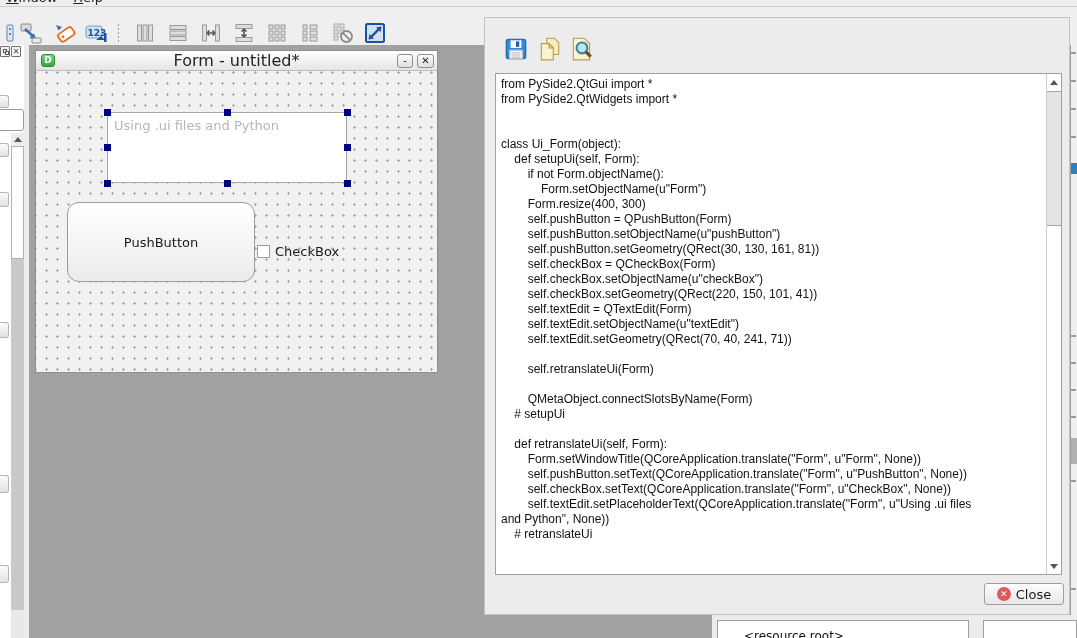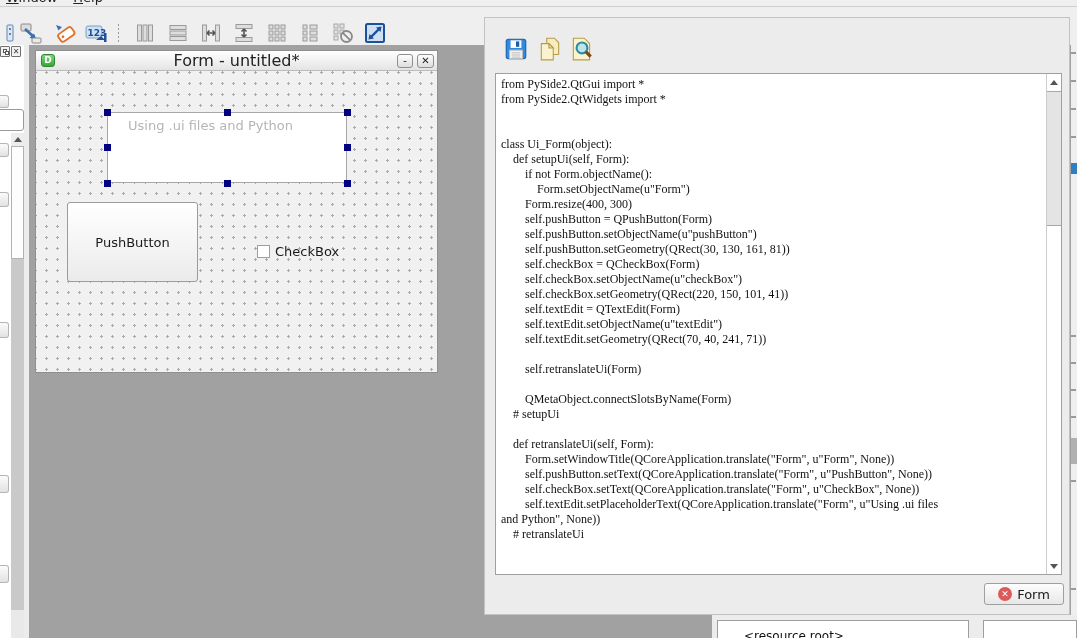--- a/index.html
+++ b/index.html
@@ -47,36 +47,36 @@
     border-bottom:1px solid #bcbcbc;display:flex;align-items:center;}
   .fw-title{position:absolute;left:0;right:0;text-align:center;font-size:16px;color:#222;}
   .fw-icon{position:absolute;left:5px;top:3px;width:14px;height:13px;border-radius:3px;
     background:linear-gradient(#7ed87e,#3da33d);border:1px solid var(--form-icon-green,#2e8b2e);
     color:#fff;font-size:9px;font-weight:bold;text-align:center;line-height:11px;}
   .fw-btn{position:absolute;top:3px;height:14px;border:1px solid #8f8f8f;border-radius:3px;
     background:linear-gradient(#fdfdfd,#dedede);font-size:10px;color:#222;text-align:center;line-height:12px;}
   .fw-body{position:absolute;left:0;top:20px;right:0;bottom:0;background:#f1f1f1;
     background-image:radial-gradient(#ababab 1px,transparent 1.2px);background-size:11px 11px;background-position:5px 7px;}
   .te{position:absolute;left:71px;top:41px;width:240px;height:71px;background:#fff;border:1px solid #a6a6a6;
-    padding:5px 20px;font-size:13px;color:#b5b5b5;}
+    padding:5px 6px;font-size:13px;color:#b5b5b5;}
   .handle{position:absolute;width:7px;height:7px;background:var(--selection-handle,#000080);}
-  .pb{position:absolute;left:31px;top:131px;width:131px;height:80px;border:1px solid #9b9b9b;border-radius:3px;
+  .pb{position:absolute;left:31px;top:131px;width:188px;height:80px;border:1px solid #9b9b9b;border-radius:12px;
     background:linear-gradient(#ffffff,#ebebeb);display:flex;align-items:center;justify-content:center;
     font-size:13px;color:#1a1a1a;}
   .cb-row{position:absolute;left:221px;top:172px;height:17px;display:flex;align-items:center;gap:5px;}
   .cb-box{width:13px;height:13px;background:#fff;border:1px solid #9e9e9e;}
   .cb-label{font-size:13px;color:#1a1a1a;}
   
   .code-dialog{position:absolute;left:484px;top:17px;width:586px;height:598px;background:#ececec;
     border:1px solid #c2c2c2;z-index:4;}
   .cd-icon{position:absolute;top:18px;width:26px;height:26px;}
   .code-area{position:absolute;left:10px;top:55px;width:567px;height:502px;background:#fff;
     border:1px solid #a0a0a0;overflow:hidden;}
   .code-text{position:absolute;left:0;top:0;right:15px;bottom:0;padding:3px 0 0 5px;
-    font-family:Liberation Serif, serif;font-size:12px;line-height:15px;
+    font-family:Liberation Sans, sans-serif;font-size:12px;line-height:15px;
     white-space:pre;color:#111;overflow:hidden;}
   .code-line{height:15px;}
   .ca-scroll{position:absolute;right:0;top:0;width:15px;height:100%;background:#fff;border-left:1px solid #cccccc;}
   .ca-up,.ca-down{position:absolute;left:0;width:14px;height:14px;display:flex;align-items:center;justify-content:center;}
   .ca-up{top:1px;} .ca-down{bottom:1px;}
   .ca-thumb{position:absolute;left:0;top:17px;width:14px;height:135px;background:#e4e4e4;
     border-top:1px solid #a8a8a8;border-bottom:1px solid #a8a8a8;}
   .close-btn{position:absolute;left:499px;top:565px;width:80px;height:22px;border:1px solid #9f9f9f;border-radius:3px;
     background:linear-gradient(#fdfdfd,#e7e7e7);display:flex;align-items:center;justify-content:center;gap:5px;
     font-size:13px;color:#1a1a1a;}
@@ -305,21 +305,21 @@
           <div class="tri-up"></div>
         </div>
       <div class="ca-thumb"></div>
       <div class="ca-down">
           <div class="tri-down"></div>
         </div>
     </div>
   </div>
   <div class="close-btn">
     <span class="close-ico">✕</span>
-    <span>Form</span>
+    <span>Close</span>
   </div>
 </div>
 
 <div class="resource-dock">
   <div class="res-box" style="left:5px;width:252px">
     <div class="res-root">&lt;resource root&gt;</div>
   </div>
   <div class="res-box" style="left:271px;width:94px"></div>
 </div>
 

